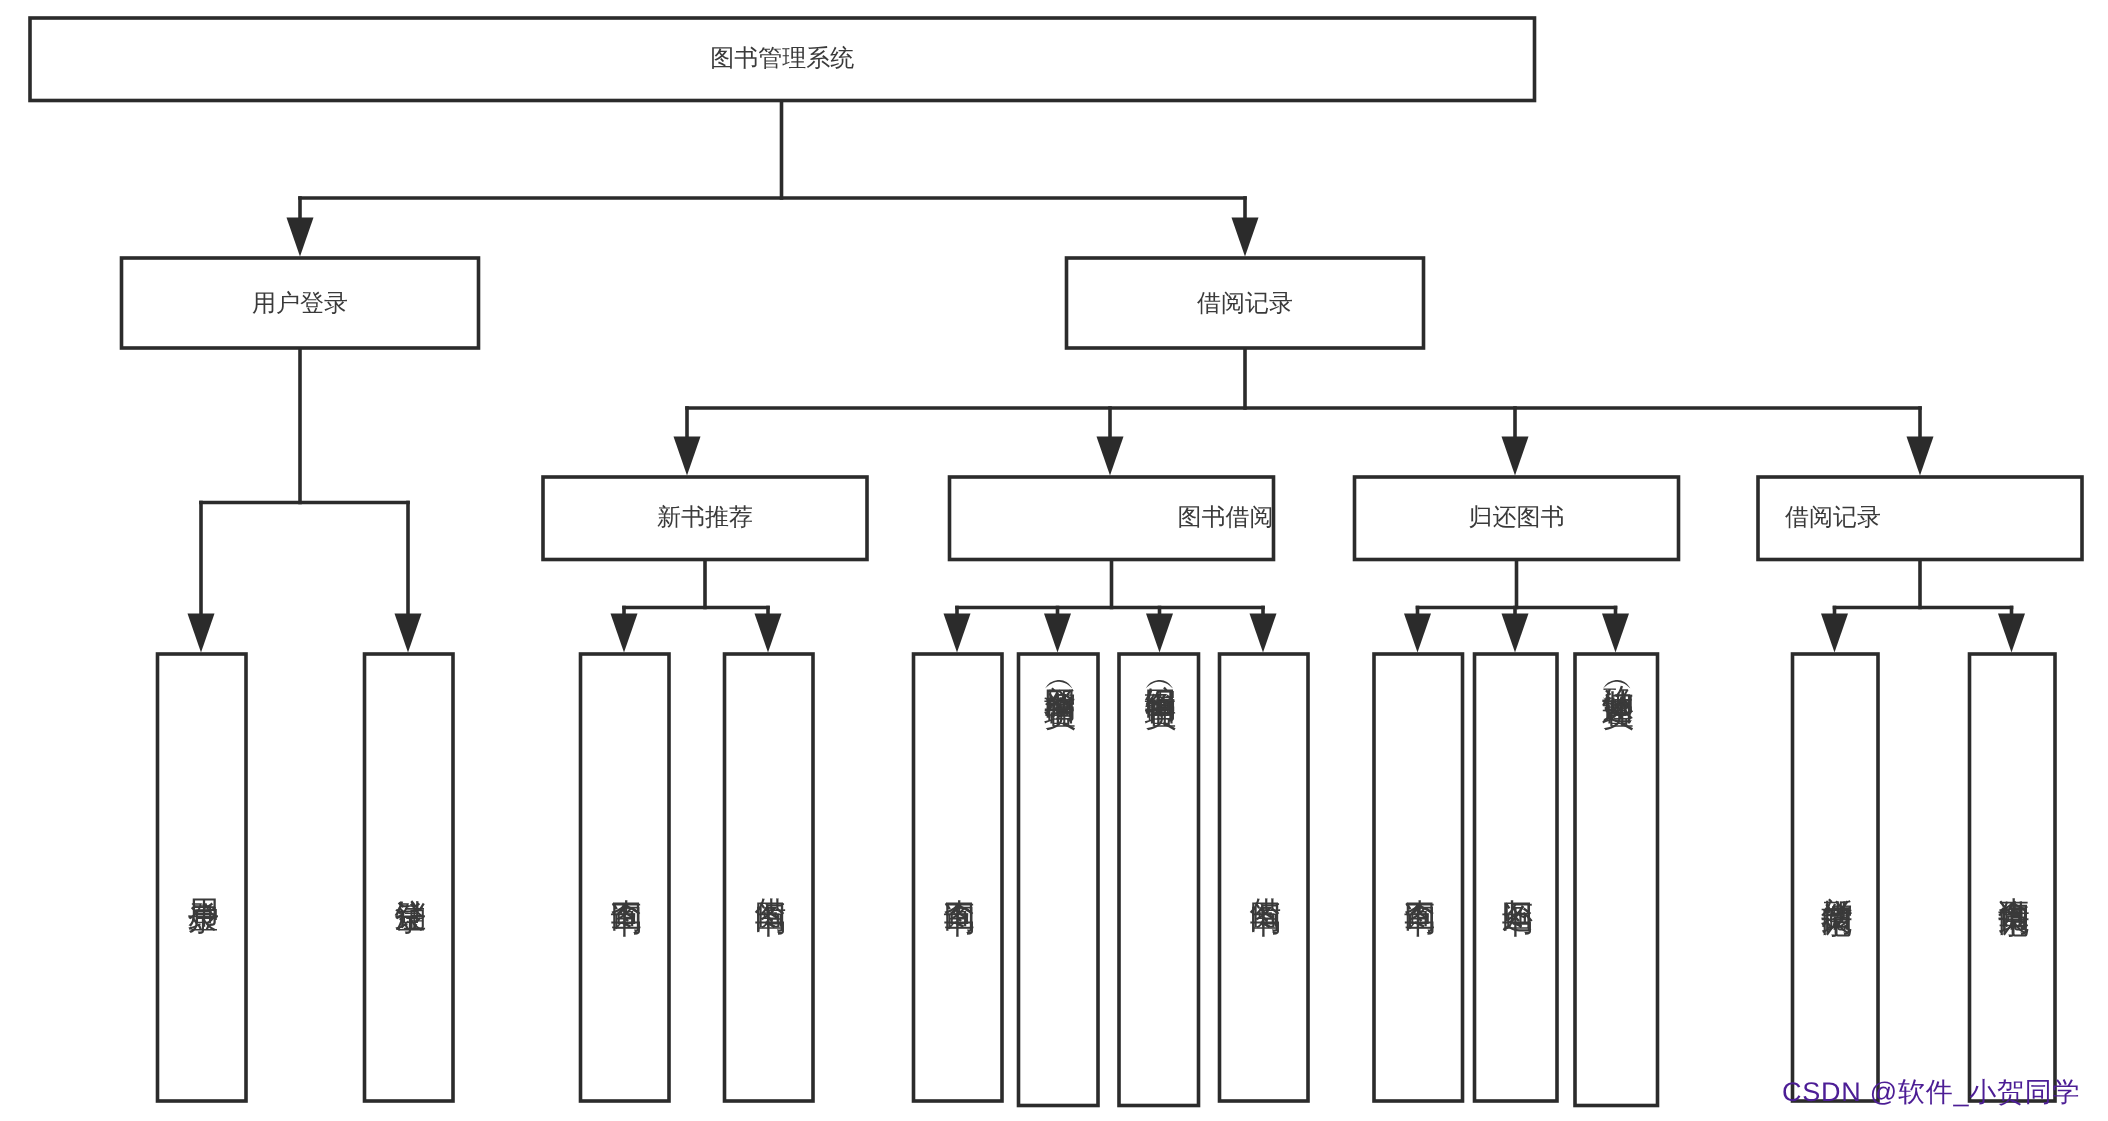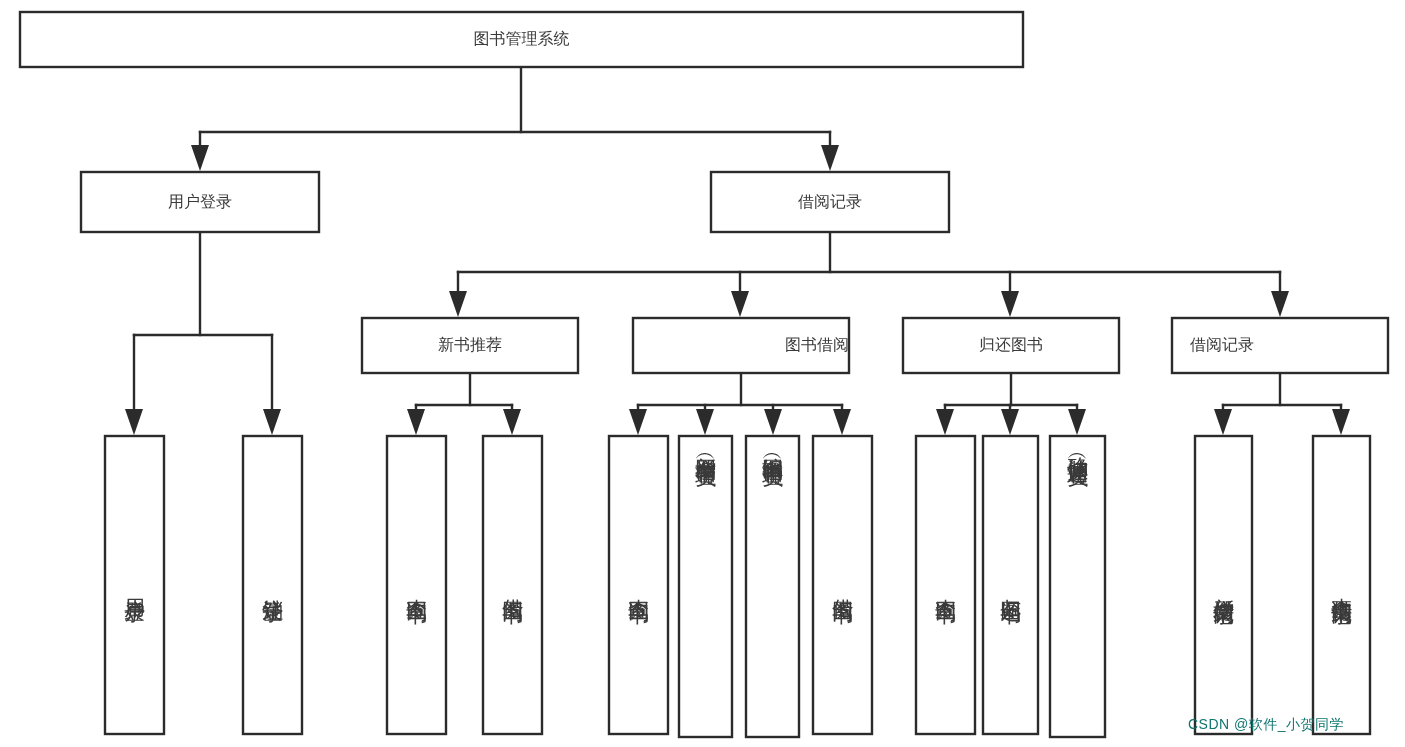--- a/index.html
+++ b/index.html
@@ -72,22 +72,22 @@
     font-family: "Liberation Sans", "DejaVu Sans", sans-serif;
     font-size: 16px;
     color: #3a3a3a;
     white-space: nowrap;
   }
   #watermark {
     position: absolute;
     left: 1188px;
     top: 716px;
     font-family: "Liberation Sans", "DejaVu Sans", sans-serif;
-    font-size: 14px;
-    color: #0f766e;
+    font-size: 18px;
+    color: #4c1d95;
     white-space: nowrap;
     letter-spacing: 0.5px;
   }
 </style>
 </head>
 <body>
 
 <div id="diagram-root">
 
   <svg id="flow" viewBox="0 0 1405 747">

